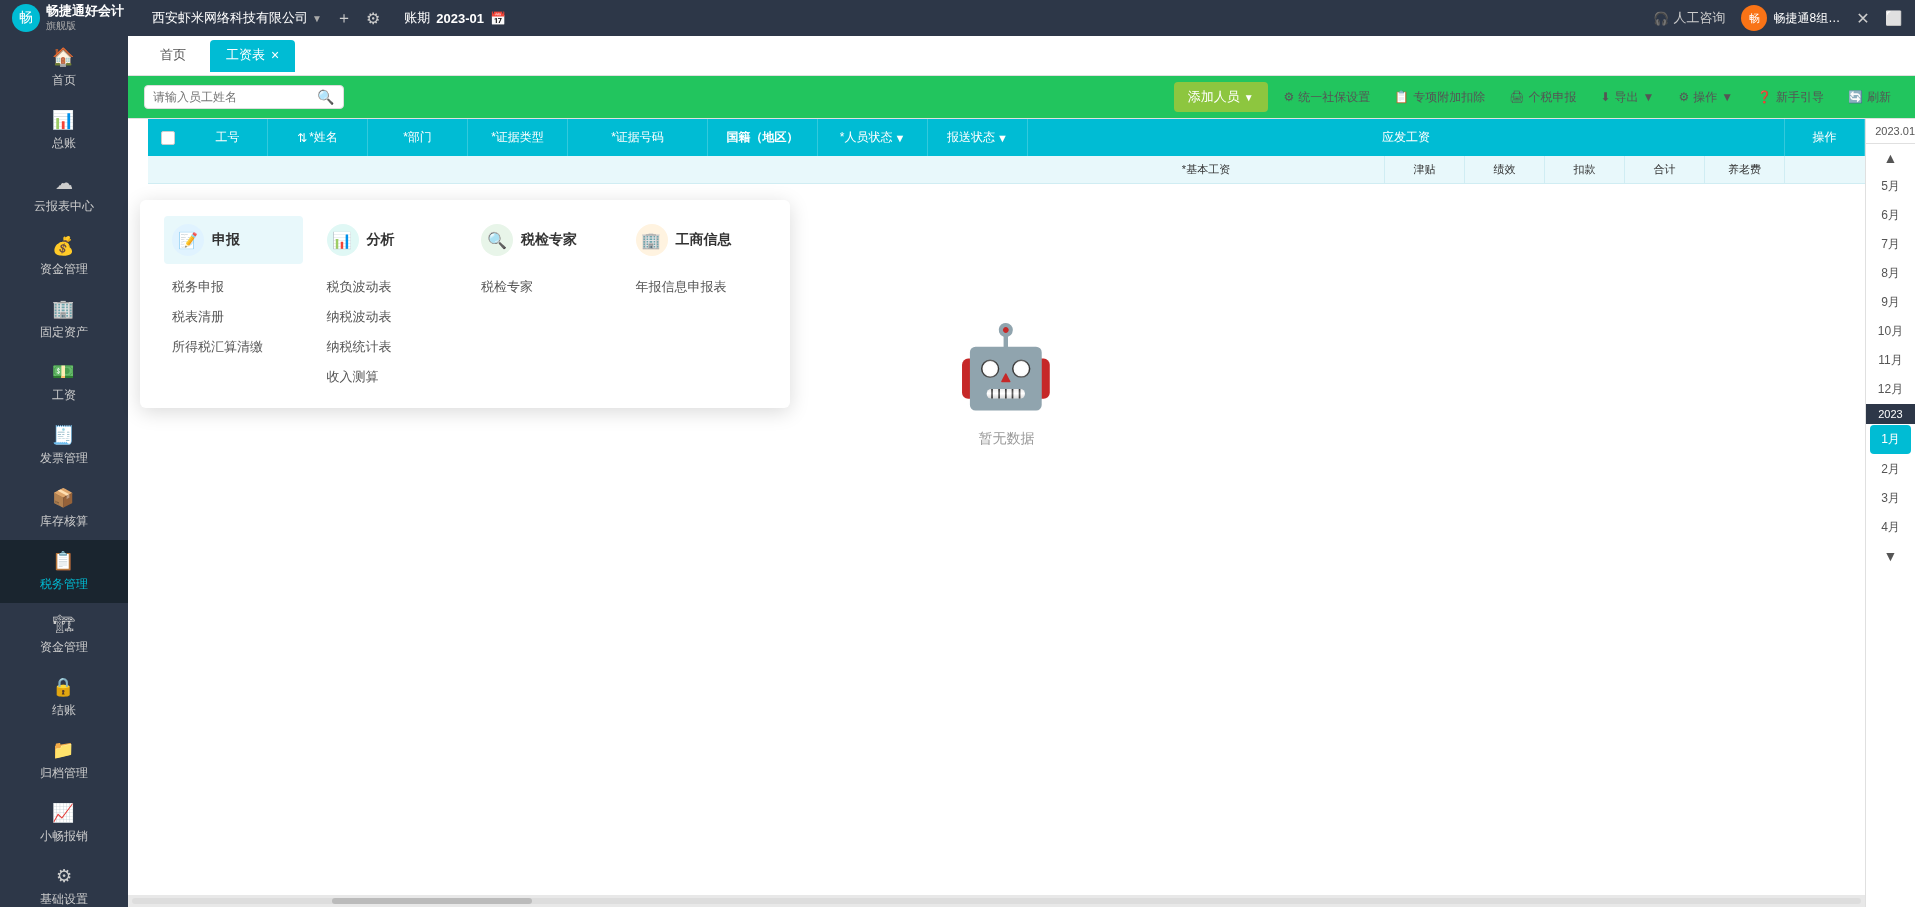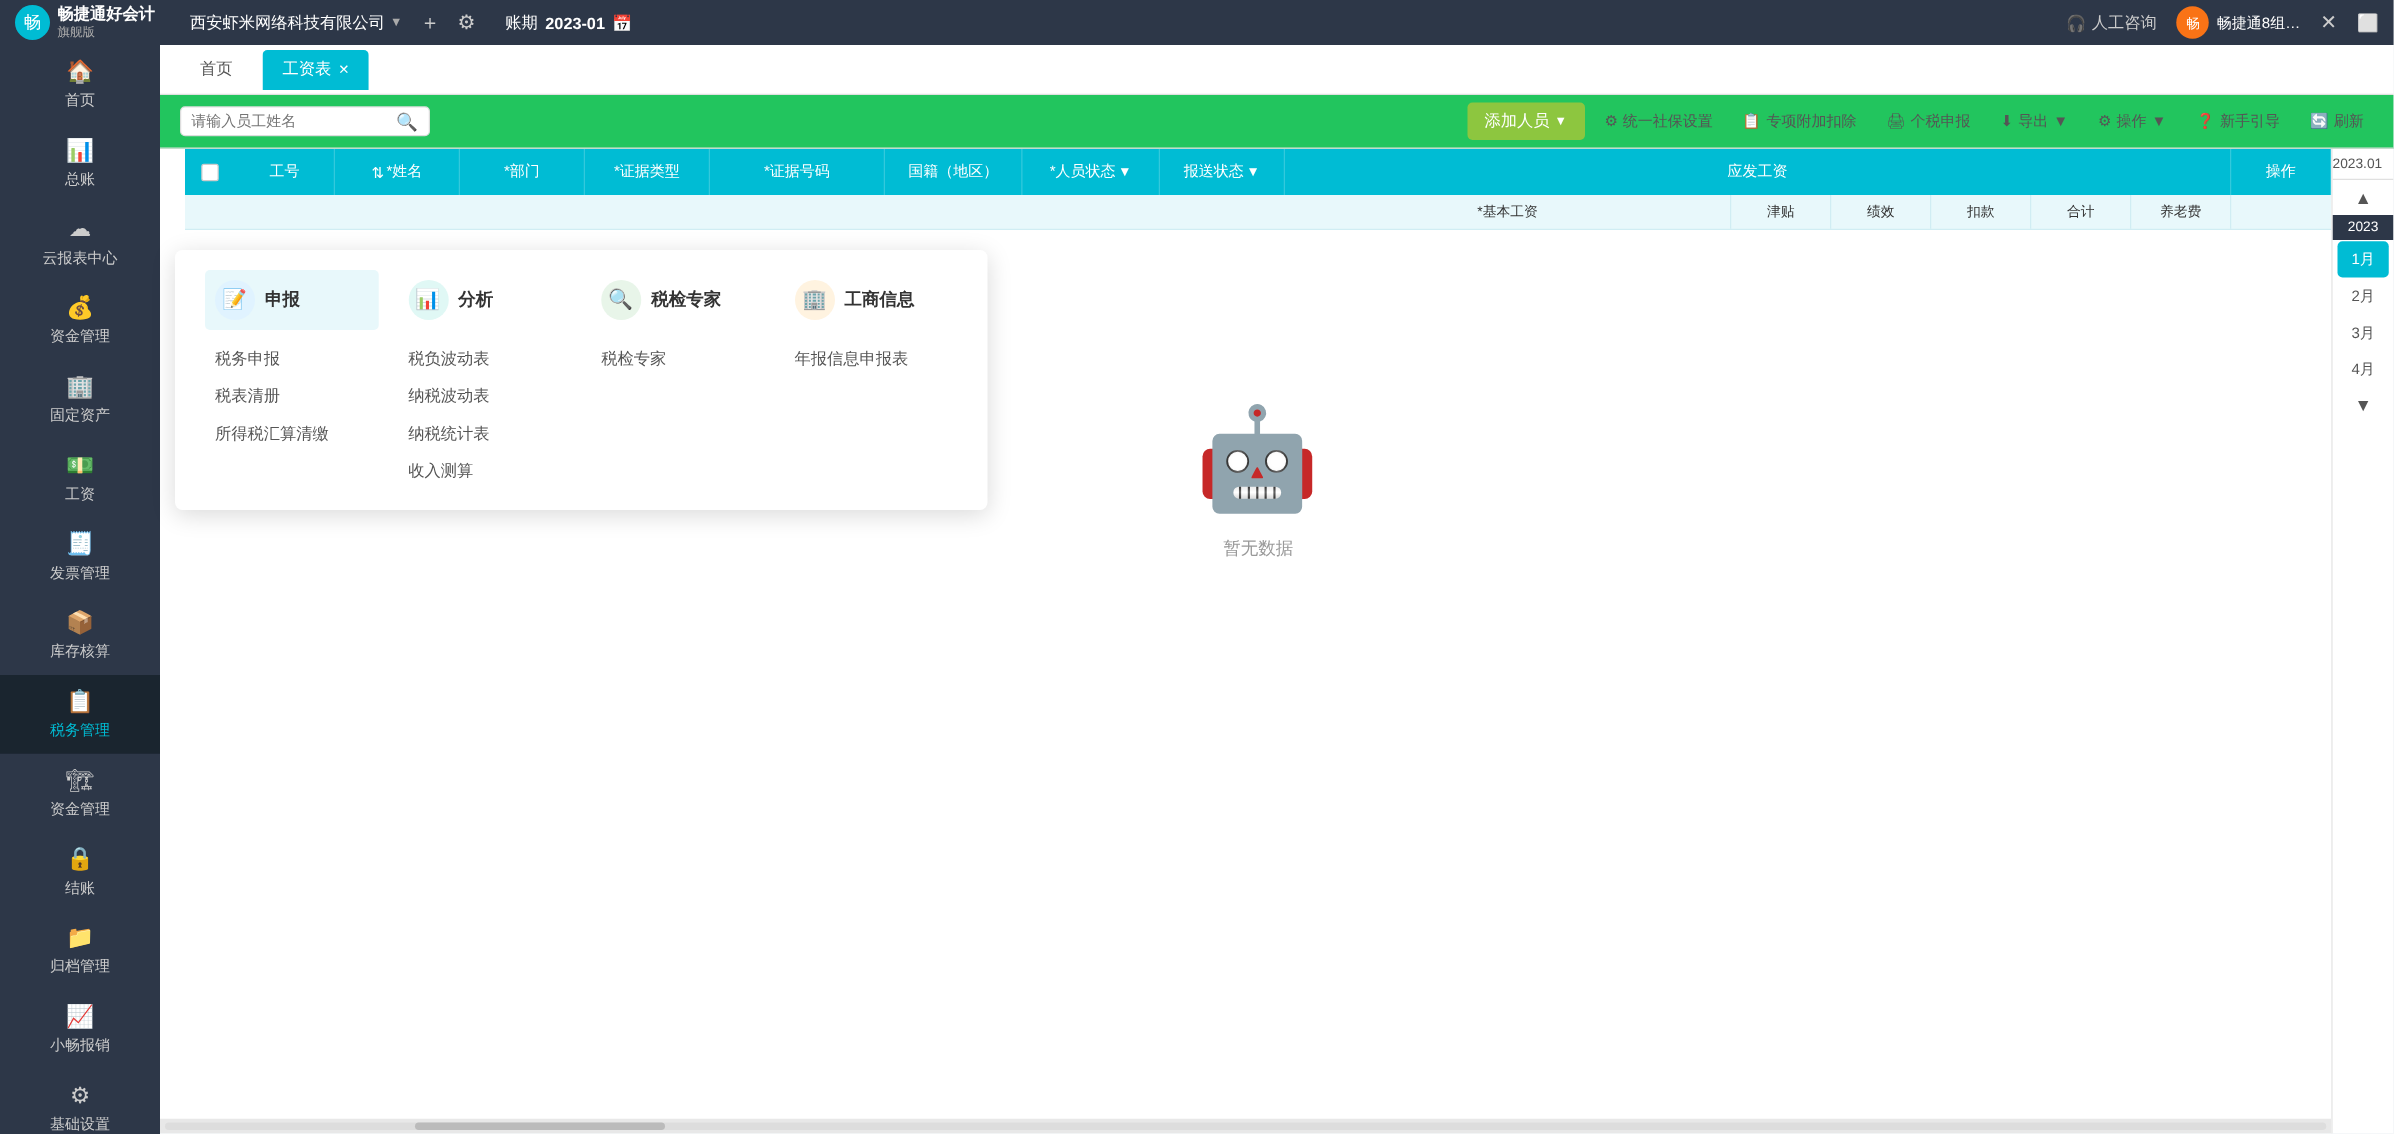--- a/index.html
+++ b/index.html
@@ -97,21 +97,21 @@
     }
     .menu-col-icon { width: 32px; height: 32px; border-radius: 50%; display: flex; align-items: center; justify-content: center; font-size: 16px; }
     .menu-item { padding: 6px 8px; color: #555; cursor: pointer; font-size: 13px; border-radius: 3px; }
 
     
     .calendar-panel {
       width: 50px; background: #fff; border-left: 1px solid #e0e0e0;
       display: flex; flex-direction: column; overflow-y: auto;
       font-size: 12px;
     }
-    .cal-year { text-align: left; padding: 6px 0; color: #555; font-size: 11px; border-bottom: 1px solid #e0e0e0; }
+    .cal-year { text-align: right; padding: 6px 0; color: #555; font-size: 11px; border-bottom: 1px solid #e0e0e0; }
     .cal-month { text-align: center; padding: 6px 4px; cursor: pointer; color: #555; }
     .cal-month.active { background: #00bcd4; color: #fff; border-radius: 4px; margin: 1px 4px; }
     .cal-month.year-label { background: #2d3748; color: #fff; font-size: 11px; padding: 4px; }
     .cal-nav { display: flex; justify-content: center; align-items: center; padding: 4px; }
     .cal-nav button { background: none; border: none; cursor: pointer; color: #555; font-size: 14px; padding: 2px; }
 
     
     .scroll-bottom { height: 12px; background: #e8e8e8; display: flex; align-items: center; padding: 0 4px; }
     .scroll-track { flex: 1; height: 6px; background: #ddd; border-radius: 3px; position: relative; }
     .scroll-thumb { width: 200px; height: 6px; background: #bbb; border-radius: 3px; position: absolute; left: 200px; }
@@ -290,21 +290,21 @@
           <div class="th-check">
             <div class="checkbox"></div>
           </div>
           <div class="th-cell" style="width:80px;">工号</div>
           <div class="th-cell sortable" style="width:100px;">
             <span>⇅</span> *姓名
           </div>
           <div class="th-cell" style="width:100px;">*部门</div>
           <div class="th-cell" style="width:100px;">*证据类型</div>
           <div class="th-cell" style="width:140px;">*证据号码</div>
-          <div class="th-cell" style="width:110px;">国籍（地区）</div>
+          <div class="th-cell" style="width:110px;font-weight:bold;">国籍（地区）</div>
           <div class="th-cell" style="width:110px;">
             *人员状态 <span class="filter-icon">▼</span>
           </div>
           <div class="th-cell" style="width:100px;">
             报送状态 <span class="filter-icon">▼</span>
           </div>
           <div class="th-cell" style="flex:1;flex-direction:column;min-width:400px;">
             <span>应发工资</span>
           </div>
           <div class="th-cell" style="width:80px;">操作</div>
@@ -341,20 +341,30 @@
             <div class="scroll-thumb"></div>
           </div>
         </div>
       </div>
 
       <div class="calendar-panel">
         <div class="cal-year">2023.01</div>
         <div class="cal-nav">
           <button>▲</button>
         </div>
+        <div id="cal-months-1">
+            <div class="cal-month">5月</div>
+            <div class="cal-month">6月</div>
+            <div class="cal-month">7月</div>
+            <div class="cal-month">8月</div>
+            <div class="cal-month">9月</div>
+            <div class="cal-month">10月</div>
+            <div class="cal-month">11月</div>
+            <div class="cal-month">12月</div>
+          </div>
         <div class="cal-month year-label">2023</div>
         <div id="cal-months-2">
             <div class="cal-month active">1月</div>
             <div class="cal-month">2月</div>
             <div class="cal-month">3月</div>
             <div class="cal-month">4月</div>
           </div>
         <div class="cal-nav">
           <button>▼</button>
         </div>

